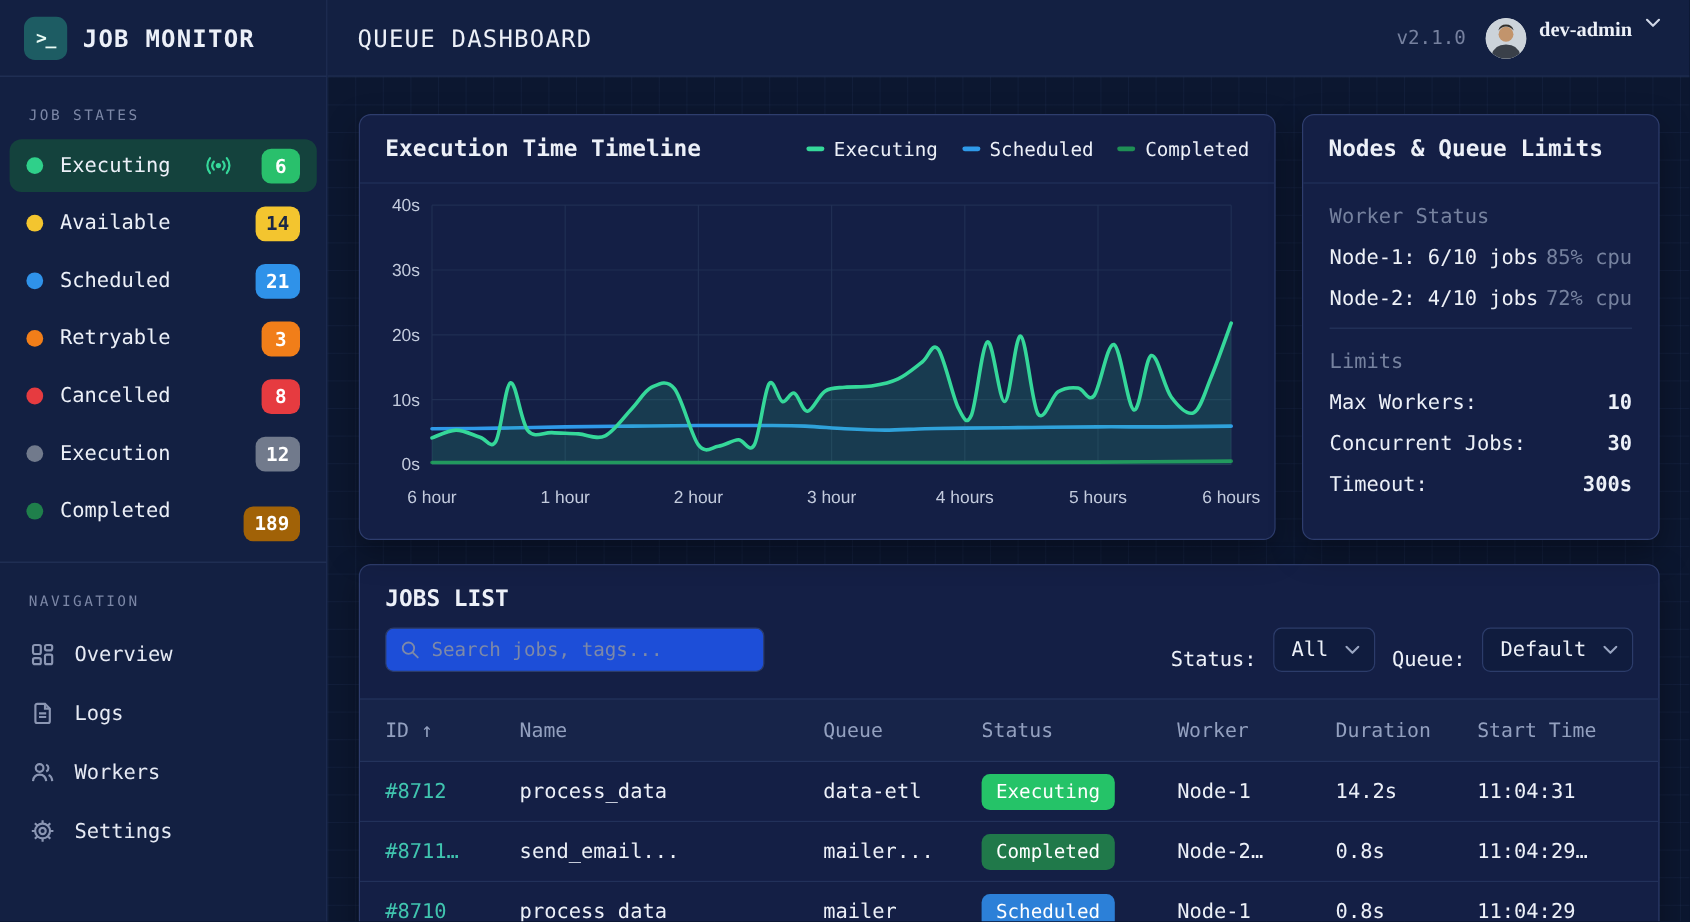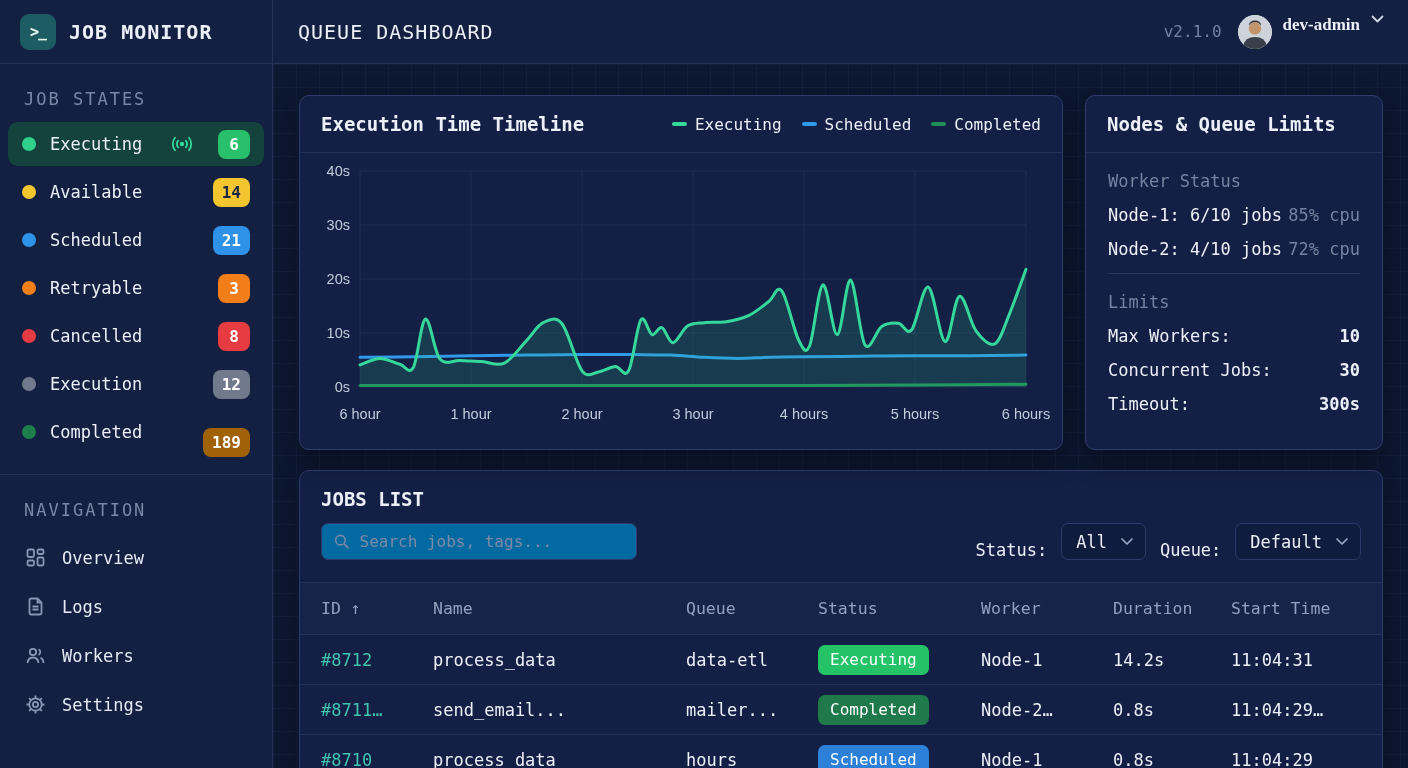--- a/index.html
+++ b/index.html
@@ -7,21 +7,21 @@
   body {
     font-family:"DejaVu Sans Mono","Liberation Mono",monospace;
     background:#0c1730; color:#ecf0f8; display:flex;
   }
 
   
   .sidebar { width:273px; min-width:273px; background:#132042; border-right:1px solid #243258; display:flex; flex-direction:column; }
   .logo-row { height:64px; display:flex; align-items:center; padding:0 20px; gap:13px; border-bottom:1px solid #243258; }
   .logo-box { width:36px; height:36px; border-radius:9px; background:#1d5c63; color:#e8fbf4; display:flex; align-items:center; justify-content:center; font-size:15px; font-weight:bold; letter-spacing:-1px; }
   .app-title { font-size:20px; font-weight:bold; letter-spacing:1px; }
-  .section-label { font-size:17px; color:#7c87a6; letter-spacing:2px; margin:25px 0 13px 24px; }
+  .section-label { font-size:12px; color:#7c87a6; letter-spacing:2px; margin:25px 0 13px 24px; }
   .state-item { height:44px; margin:0 8px 4px 8px; padding:0 14px; border-radius:10px; display:flex; align-items:center; gap:14px; cursor:pointer; }
   .state-item.active { background:#14423d; }
   .state-dot { width:14px; height:14px; border-radius:50%; flex:none; }
   .state-label { font-size:17px; flex:1; }
   .count-badge { min-width:32px; height:29px; padding:0 9px; border-radius:8px; font-size:16px; font-weight:bold; display:flex; align-items:center; justify-content:center; }
   .live-icon { margin-right:9px; display:flex; align-items:center; }
   .side-divider { border-top:1px solid #243258; margin-top:16px; }
   .nav-item { height:49px; padding:0 25px; display:flex; align-items:center; gap:16px; font-size:17px; cursor:pointer; color:#e6eaf4; }
   .nav-item .nicon { width:21px; height:21px; display:flex; align-items:center; justify-content:center; }
   .nav-item svg { stroke:#8b96b3; }
@@ -65,21 +65,21 @@
   .worker-cpu { margin-left:auto; color:#76829f; }
   .nodes-divider { border-top:1px solid #26355c; margin:8px 0 18px 0; }
   .limit-row { display:flex; justify-content:space-between; margin-bottom:14px; }
   .limit-value { font-weight:bold; }
 
   
   .jobs-panel { margin-top:20px; width:1084px; height:400px; overflow:hidden; display:flex; flex-direction:column; }
   .jobs-head { padding:17px 21px 0 21px; }
   .jobs-title { font-size:19px; font-weight:bold; margin-bottom:13px; }
   .jobs-controls { display:flex; align-items:center; margin-bottom:22px; }
-  .search-box { width:316px; height:37px; background:#0369a1; border:1px solid #2c3c6a; border-radius:7px; display:flex; align-items:center; padding:0 12px; gap:10px; }
+  .search-box { width:316px; height:37px; background:#1d4ed8; border:1px solid #2c3c6a; border-radius:7px; display:flex; align-items:center; padding:0 12px; gap:10px; }
   .search-box input { background:transparent; border:none; outline:none; color:#dfe5f1; font-size:16px; font-family:inherit; width:100%; }
   .search-box input::placeholder { color:#7d89a8; }
   .filters { margin-left:auto; display:flex; align-items:flex-end; gap:14px; }
   .filter-label { font-size:17px; }
   .select-box { height:37px; border:1px solid #2c3c6a; border-radius:7px; background:#101c3e; display:flex; align-items:center; gap:14px; padding:0 12px 0 14px; font-size:17px; cursor:pointer; }
   .table-header { background:#172449; border-top:1px solid #24335c; border-bottom:1px solid #24335c; height:53px; }
   .trow { display:grid; grid-template-columns:112px 253px 132px 163px 132px 118px 1fr; align-items:center; padding-left:21px; }
   .th { color:#93a0bf; font-size:16.5px; }
   .tr-data { height:50px; border-bottom:1px solid #22315a; font-size:17px; cursor:pointer; }
   .job-id { color:#40c4af; }
@@ -364,21 +364,21 @@
     <span>send_email...</span>
     <span>mailer...</span>
     <span><span class="status-badge" style="background: rgb(32, 121, 74);">Completed</span></span>
     <span>Node-2…</span>
     <span>0.8s</span>
     <span>11:04:29…</span>
   </div>
           <div class="trow tr-data">
     <span class="job-id">#8710</span>
     <span>process_data</span>
-    <span>hours</span>
+    <span>mailer</span>
     <span><span class="status-badge" style="background: rgb(44, 128, 216);">Scheduled</span></span>
     <span>Node-1</span>
     <span>0.8s</span>
     <span>11:04:29</span>
   </div>
         </div>
     </section>
   </main>
 </div>
 

